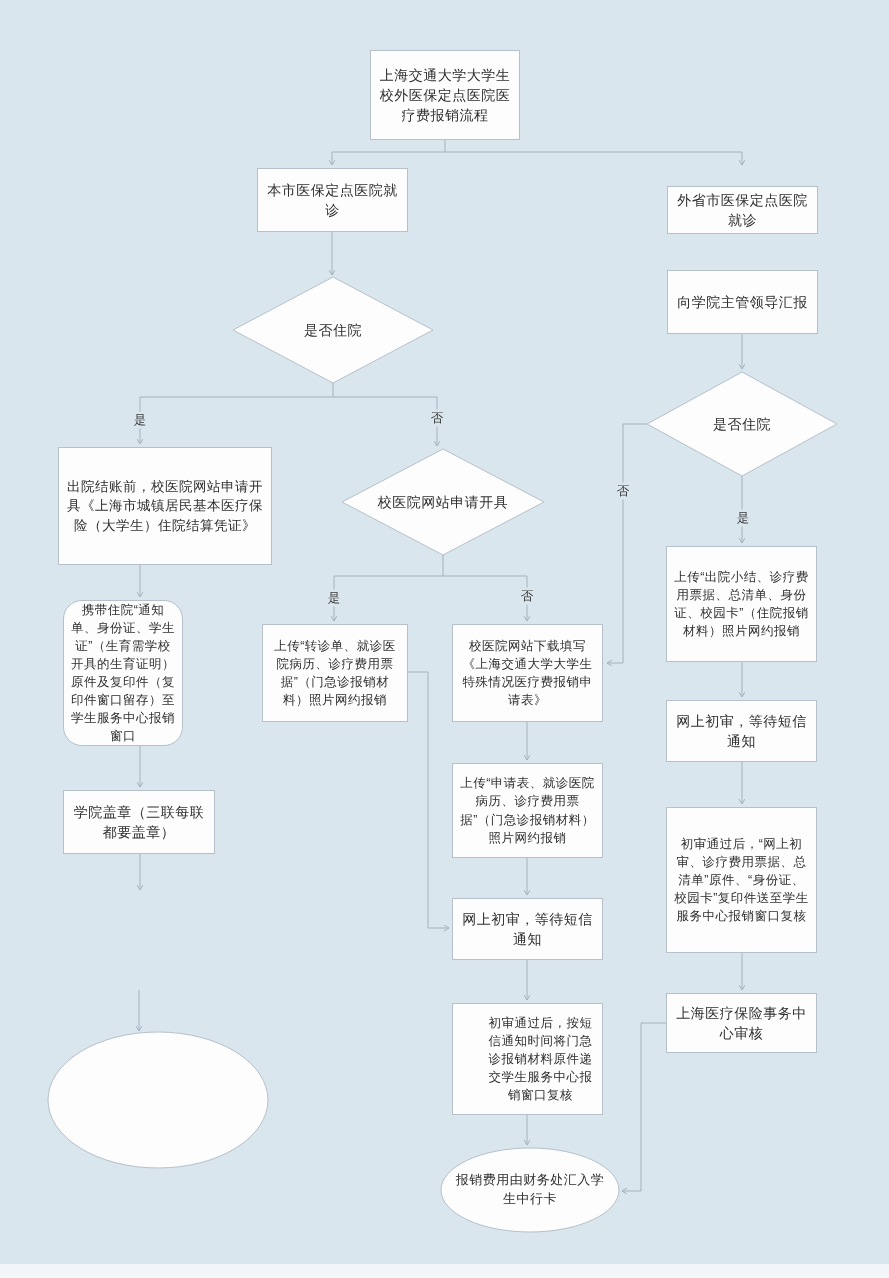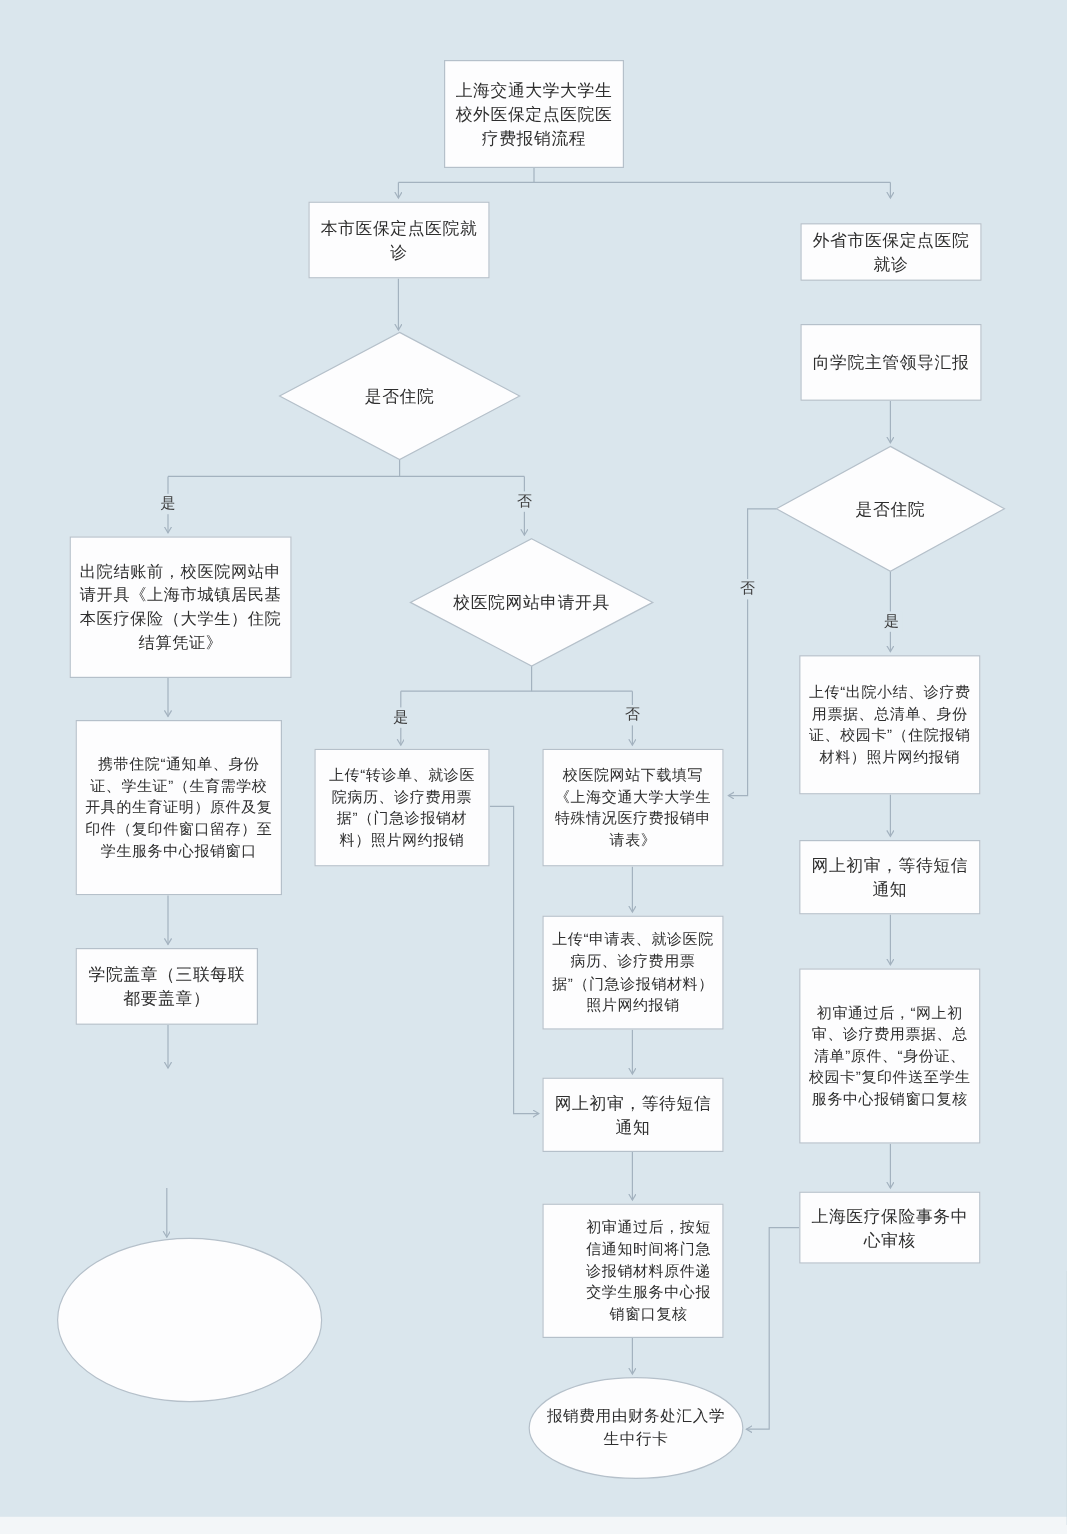--- a/index.html
+++ b/index.html
@@ -24,22 +24,22 @@
     text-align:center;font-size:14px;line-height:1.45;letter-spacing:.5px;
   }
   .edge-label{
     position:absolute;transform:translate(-50%,-50%);
     background:#dae6ed;padding:0 2px;font-size:12.5px;color:#3a3a3a;
   }
   #n-title{left:370px;top:50px;width:150px;height:90px;font-size:14px;}
   #n-local{left:257px;top:168px;width:151px;height:64px;}
   #n-outer{left:667px;top:168px;width:151px;height:48px;margin-top:18px;}
   #n-report{left:667px;top:270px;width:151px;height:64px;}
-  #n-apply{left:58px;top:447px;width:185px;height:118px;font-size:13.5px;}
-  #n-bring{left:63px;top:600px;width:172px;height:146px;font-size:12.5px;}
+  #n-apply{left:58px;top:447px;width:214px;height:118px;font-size:13.5px;}
+  #n-bring{left:63px;top:600px;width:120px;height:146px;font-size:12.5px;border-radius:19px;}
   #n-college{left:63px;top:790px;width:152px;height:64px;}
   #n-window{left:63px;top:893px;width:152px;height:97px;font-size:13px;}
   #n-upload-referral{left:262px;top:624px;width:146px;height:98px;font-size:12.5px;}
   #n-download{left:452px;top:624px;width:151px;height:98px;font-size:12.5px;}
   #n-upload-form{left:452px;top:763px;width:151px;height:95px;font-size:12.5px;}
   #n-review-mid{left:452px;top:898px;width:151px;height:62px;}
   #n-submit-mid{left:452px;top:1003px;width:151px;height:112px;font-size:12.5px;padding-left:33px;}
   #n-upload-hosp{left:666px;top:546px;width:151px;height:116px;font-size:12.5px;}
   #n-review-right{left:666px;top:700px;width:151px;height:62px;}
   #n-submit-right{left:666px;top:807px;width:151px;height:146px;font-size:12.5px;}

